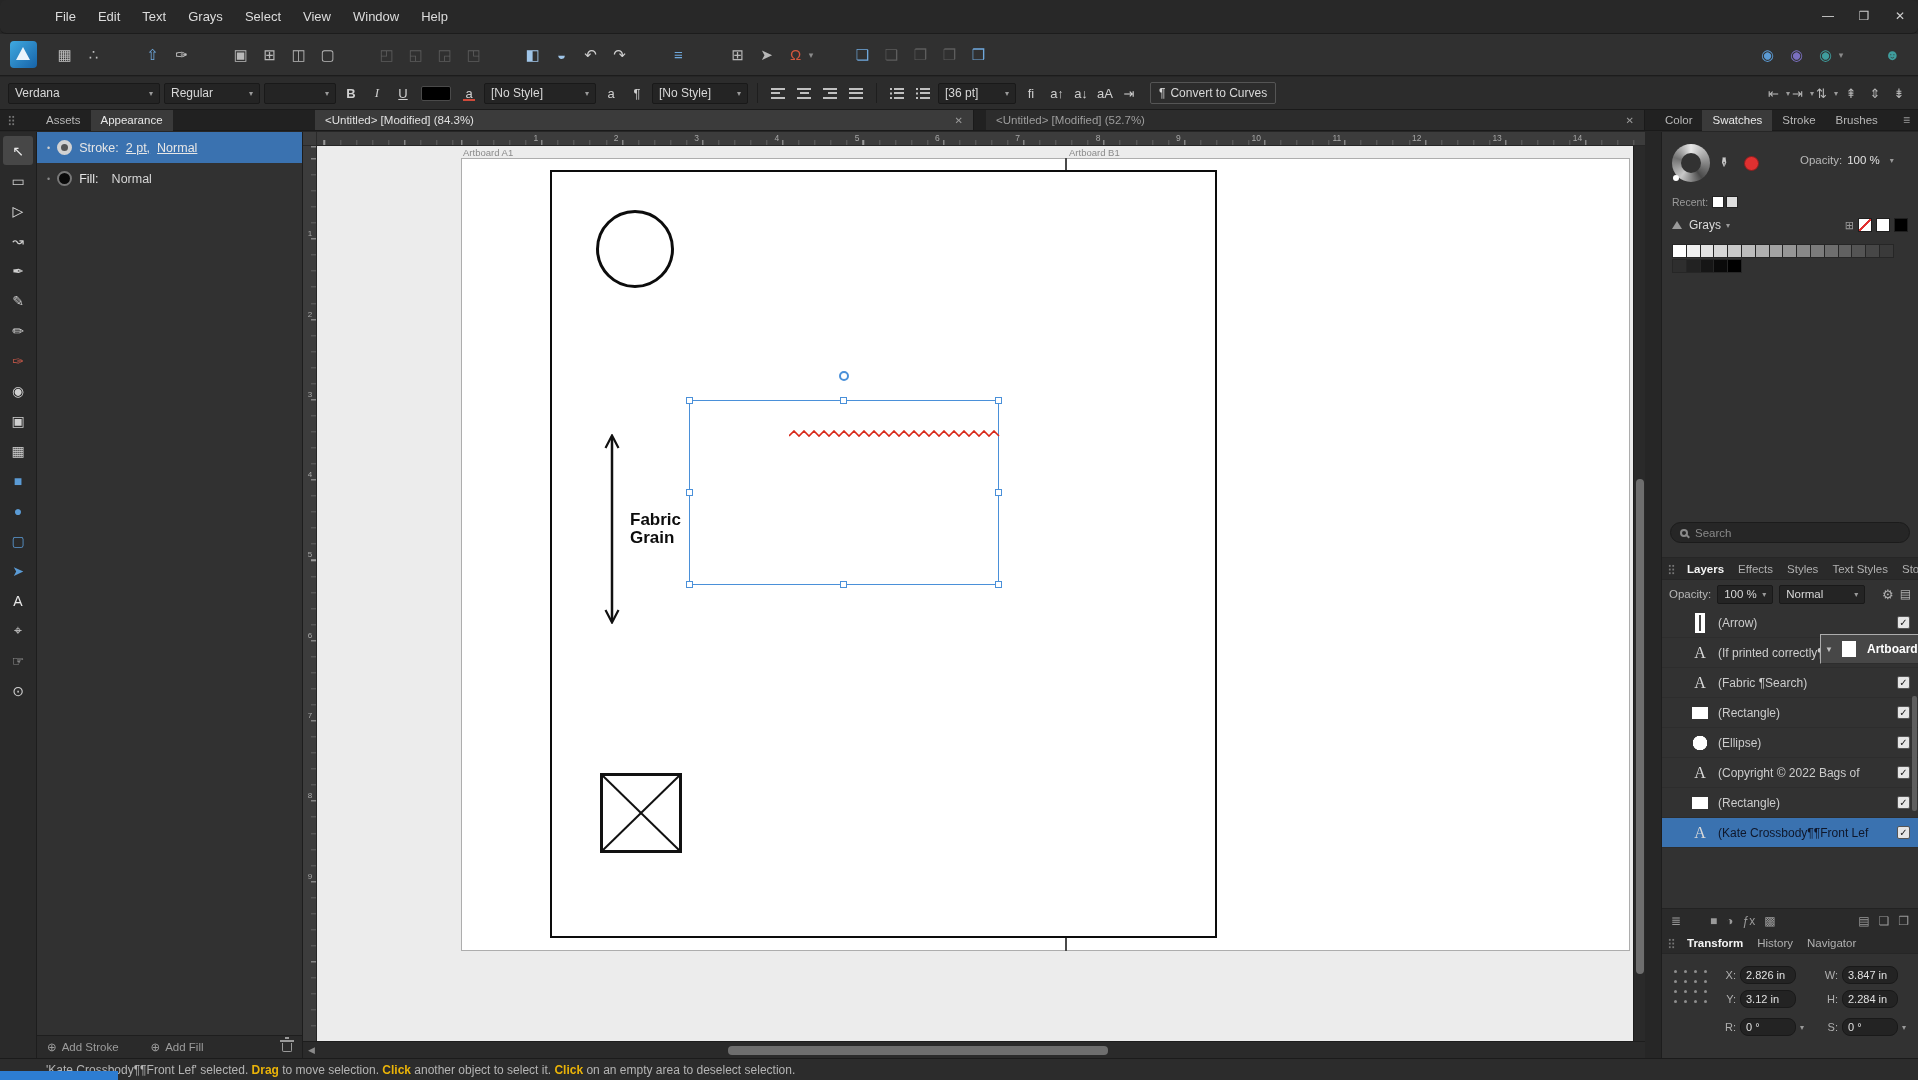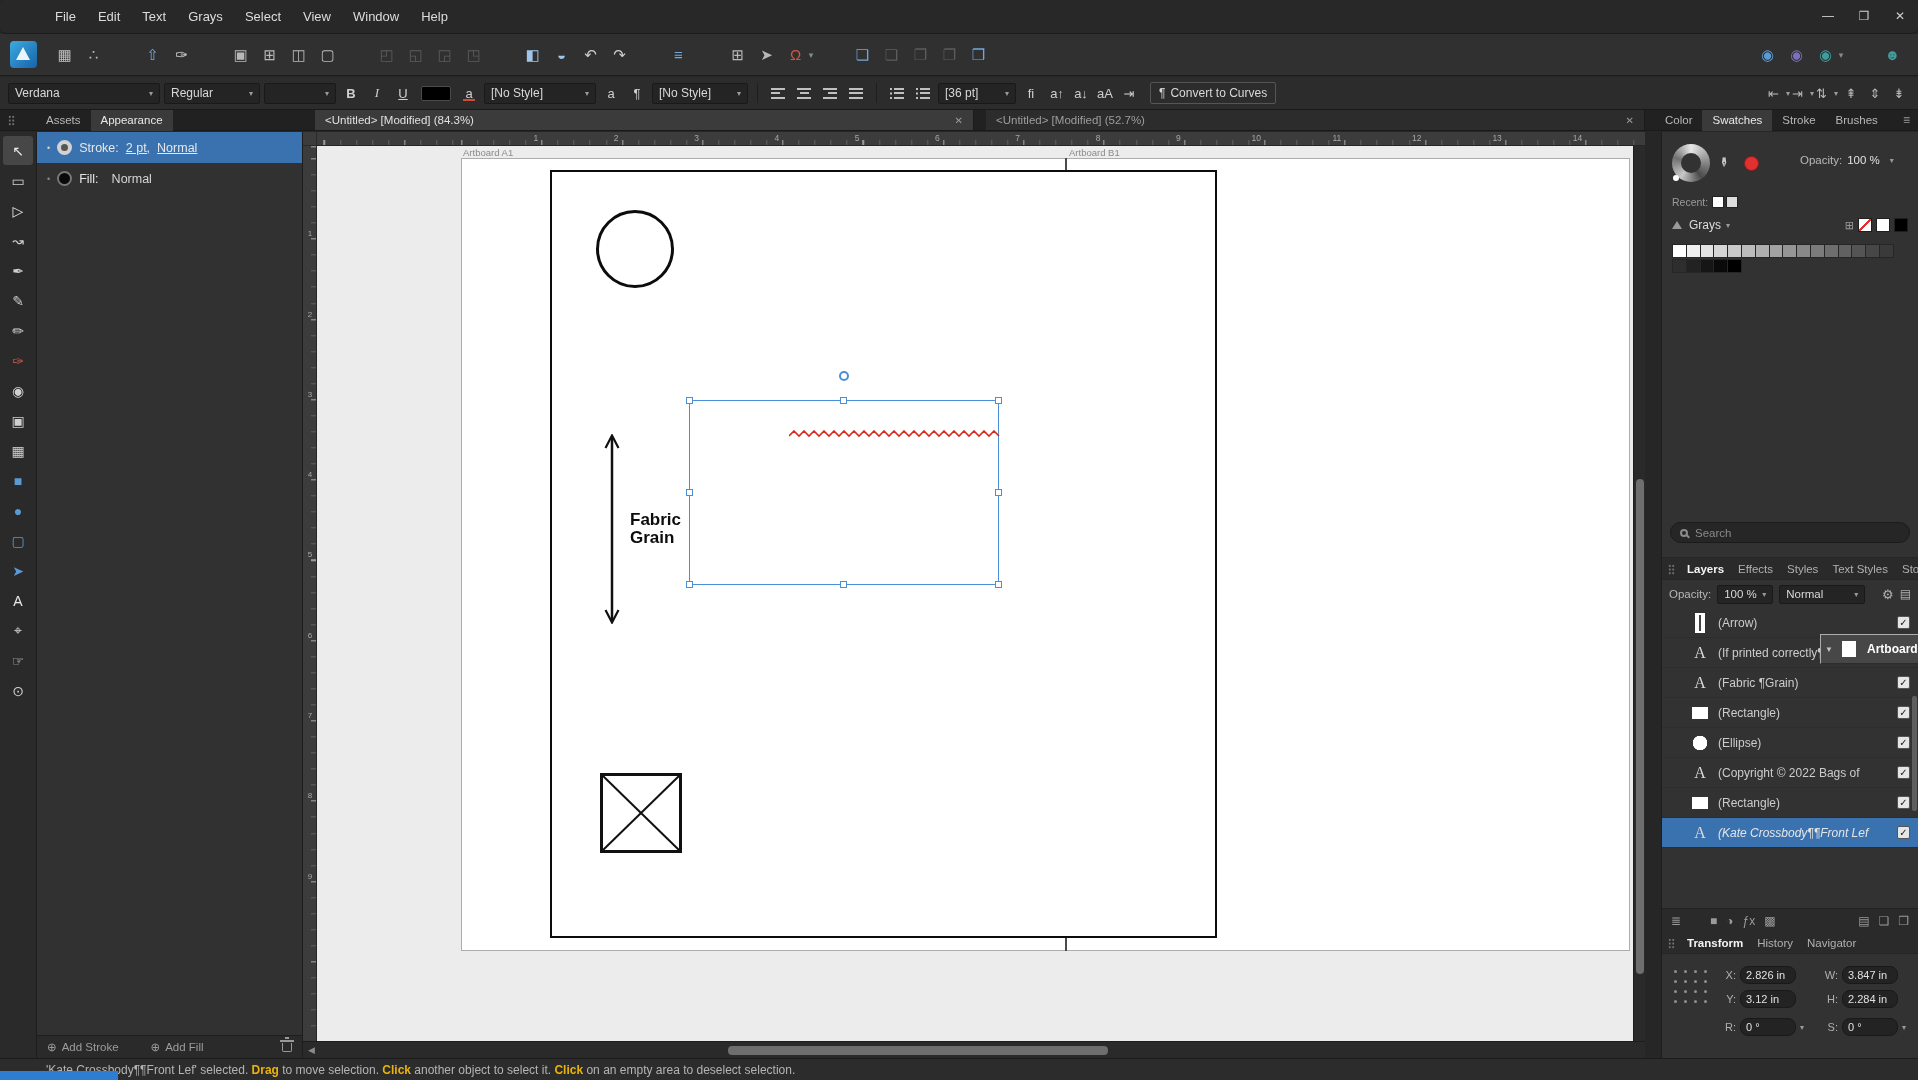--- a/index.html
+++ b/index.html
@@ -160,21 +160,21 @@
   .lcaret{width:14px;font-size:8px;color:#c0c0c0;flex:none;}
   .child .lcaret{width:24px;}
   .th{width:20px;height:20px;display:flex;align-items:center;justify-content:center;margin-right:8px;flex:none;font-family:"Liberation Serif",serif;font-size:16px;color:#d8d8d8;}
   .th-rect{background:linear-gradient(#fff,#fff) center/16px 12px no-repeat;border:none;}
   .th-rect{outline:none;}
   .th-ellipse{background:radial-gradient(circle at center,#fff 0 7px,transparent 7.5px);}
   .th-arrow{background:linear-gradient(#444,#444) center/2px 16px no-repeat,linear-gradient(#fff,#fff) center/10px 20px no-repeat;}
   .th-artboard{background:linear-gradient(#fff,#fff) center/14px 16px no-repeat;}
   .lbold{font-weight:bold;color:#fff;font-size:12px;white-space:pre;}
   .llabel{color:#cccccc;font-size:12px;white-space:pre;overflow:hidden;text-overflow:ellipsis;flex:1;}
-  .selected .llabel{color:#e5e5e5;font-style:italic;}
+  .selected .llabel{color:#0f172a;}
   .cb{width:13px;height:13px;background:#e6e6e6;border:1px solid #555;border-radius:2px;margin-left:auto;display:flex;align-items:center;justify-content:center;font-size:10px;color:#1a1a1a;flex:none;}
   .ly-scroll{position:absolute;right:1px;top:88px;width:5px;height:115px;background:#5e5e5e;border-radius:2px;}
   .ly-bottom{position:absolute;top:776px;left:0;right:0;height:24px;background:#2a2a2a;border-top:1px solid #222;display:flex;align-items:center;padding:0 9px;gap:9px;color:#9a9a9a;font-size:12px;}
   .lbico.gap{margin-left:20px;}
   .lbico.push{margin-left:auto;}
   .tr-body{position:absolute;top:822px;left:0;right:0;bottom:0;background:#323232;}
   .anchor{position:absolute;left:12px;top:16px;display:grid;grid-template-columns:repeat(4,3px);grid-auto-rows:3px;gap:7px;}
   .anchor i{width:3px;height:3px;background:#8f8f8f;border-radius:50%;}
   .tr-rows{position:absolute;left:58px;top:12px;right:4px;}
   .trow{display:flex;align-items:center;margin-bottom:6px;gap:4px;}
@@ -623,21 +623,21 @@
             <span class="th th-text">A</span>
             <span class="lbold"></span>
             <span class="llabel">(If printed correctly¶this)</span>
             <span class="cb">✓</span>
           </div>
 
           <div class="lrow child">
             <span class="lcaret"></span>
             <span class="th th-text">A</span>
             <span class="lbold"></span>
-            <span class="llabel">(Fabric ¶Grain)</span>
+            <span class="llabel">(Fabric ¶Search)</span>
             <span class="cb">✓</span>
           </div>
 
           <div class="lrow child">
             <span class="lcaret"></span>
             <span class="th th-rect"></span>
             <span class="lbold"></span>
             <span class="llabel">(Rectangle)</span>
             <span class="cb">✓</span>
           </div>

